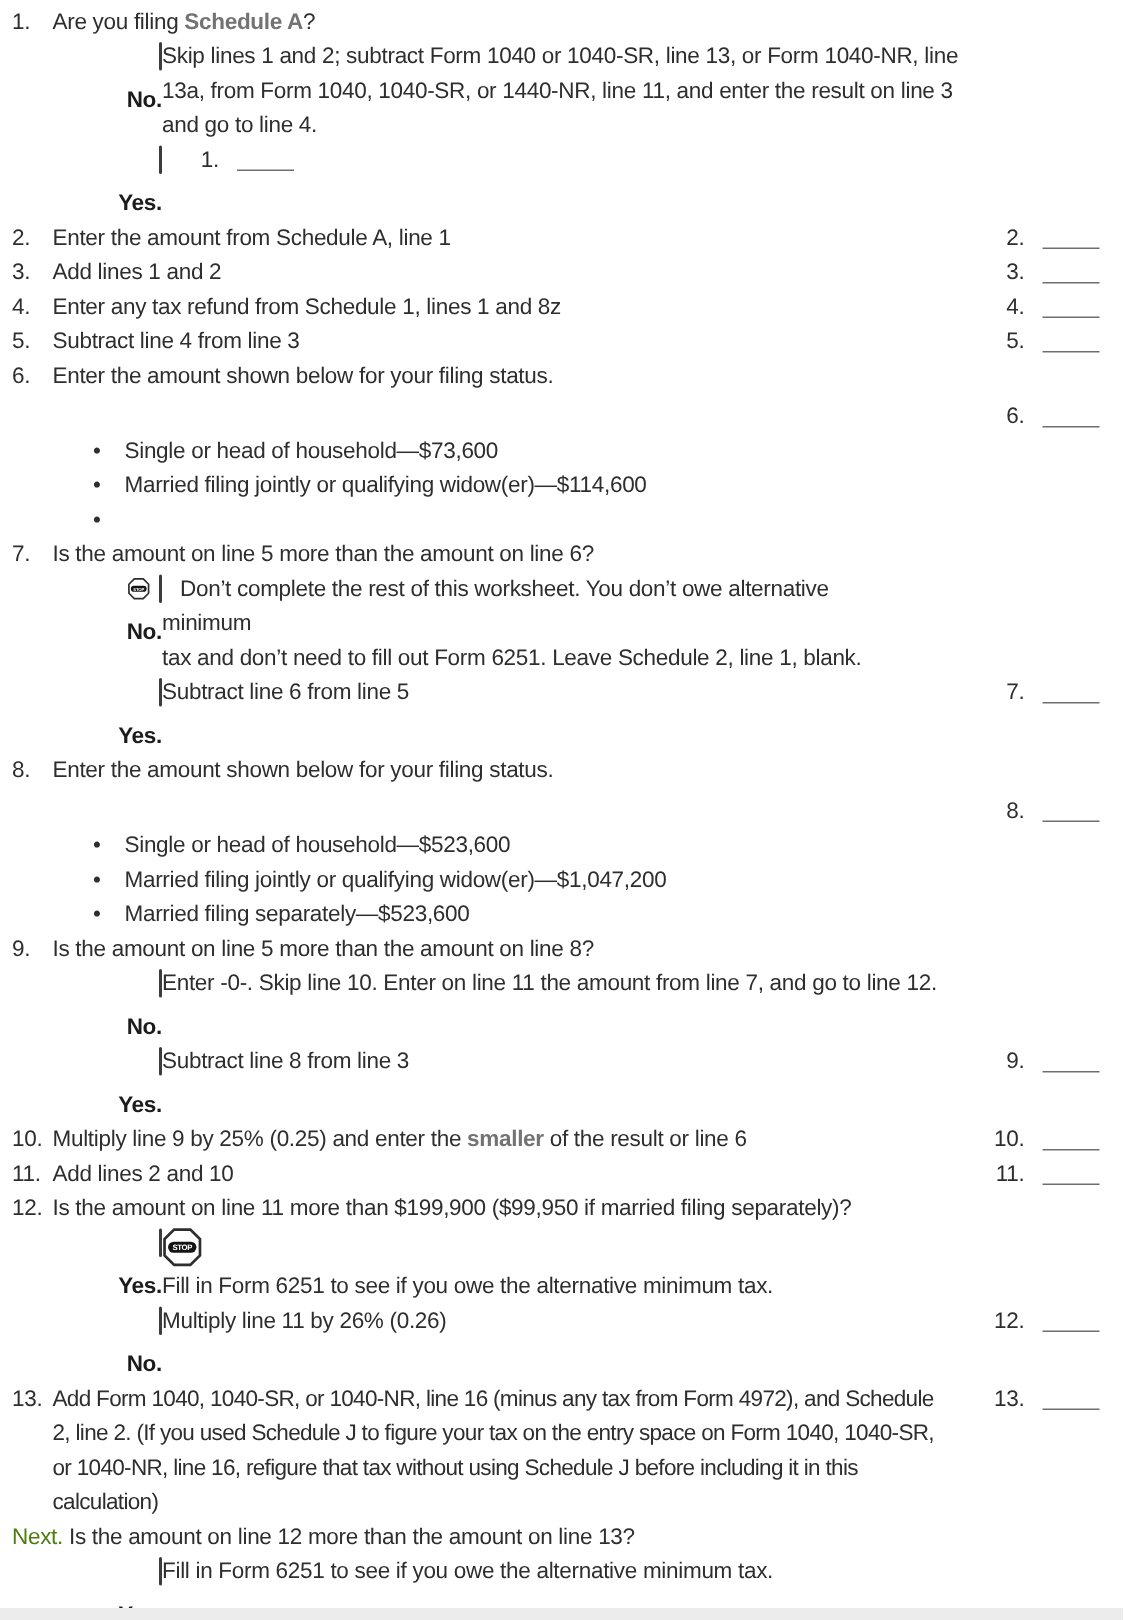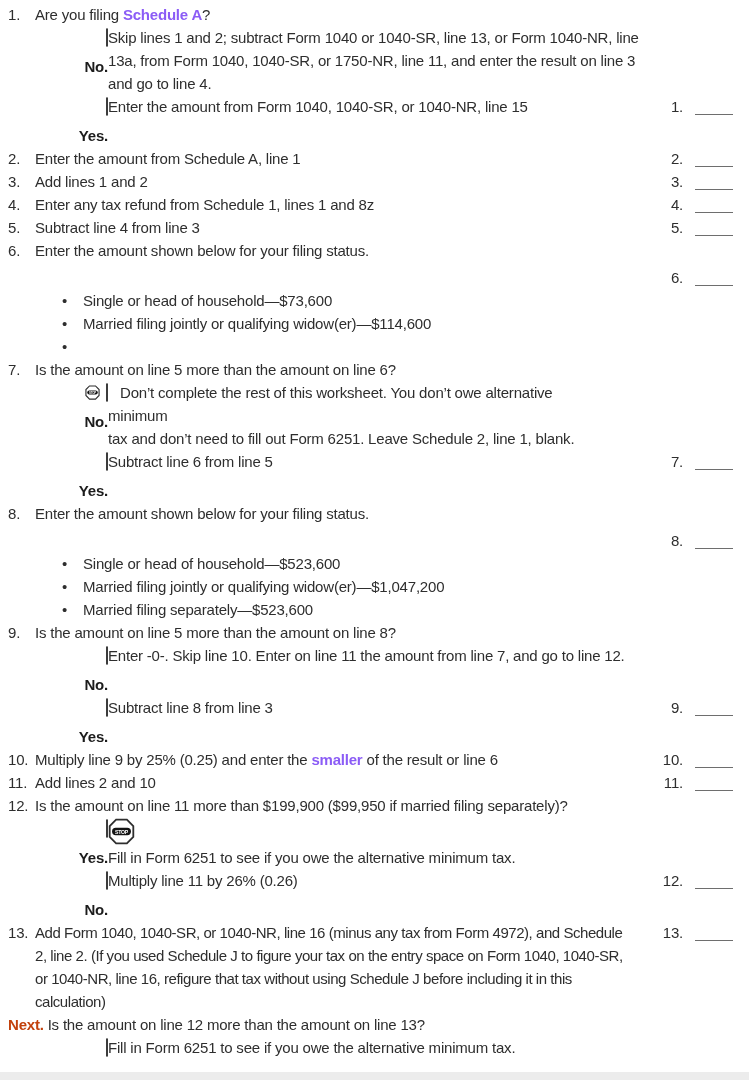--- a/index.html
+++ b/index.html
@@ -2,72 +2,71 @@
 <html><head>
 <meta charset="utf-8">
 <style>
   html,body{margin:0;padding:0;background:#fff;}
   .page{
     position:relative;width:749px;height:1080px;box-sizing:border-box;
     padding:3px 16px 0 8px;background:#fff;overflow:hidden;
     font-family:"Liberation Sans","DejaVu Sans",sans-serif;
     font-size:15px;line-height:23px;color:#2e2e2e;letter-spacing:-0.2px;
   }
-  b,.bold{font-weight:700;color:#8b5cf6;}
+  b,.bold{font-weight:700;color:#737373;}
   .row{display:flex;align-items:flex-start;}
   .ncol{flex:none;width:22px;}
   .qcol{flex:1;min-width:0;margin-left:5px;}
   .anscol{flex:none;width:88px;text-align:right;white-space:nowrap;}
   .ansnum{display:inline-block;}
   .blank{display:inline-block;width:38px;height:14px;border-bottom:1.6px solid #6e6e6e;margin-left:12px;vertical-align:-3px;}
   .ansrow{display:flex;justify-content:flex-end;margin-top:4px;}
   .choice{display:flex;align-items:flex-start;padding-left:27px;}
   .ccol{flex:none;width:73px;min-height:46px;text-align:right;}
   .cbox{width:13px;height:13px;border:1.6px solid #3c3c3c;margin-top:4px;background:#fff;border-radius:1px;}
   .clabel{display:block;font-weight:700;color:#1c1c1c;margin-top:6px;}
   .ctext{flex:1;min-width:0;}
   .line{white-space:nowrap;}
   .tight{letter-spacing:-0.45px;}
   .bullets{padding-left:54px;}
   .bullet{display:flex;}
   .bdot{flex:none;width:21px;}
   .hang{display:flex;align-items:center;gap:20px;margin-left:-23px;}
   .hang .line{flex:none;}
   .bigstop-row{height:27px;display:flex;align-items:center;margin:1px 0;}
-  .nextlbl{font-weight:700;color:#c2410c;}
+  .nextlbl{font-weight:400;color:#4d7c0f;}
   .bottom-strip{position:absolute;left:0;bottom:0;width:100%;height:8px;background:#ececec;}
   svg.stop{display:block;}
 </style>
 </head>
 <body>
 
 <div class="page">
 
   <div class="item">
     <div class="row">
       <span class="ncol">1.</span>
       <div class="qcol"><span>Are you filing </span><b>Schedule A</b><span>?</span></div>
     </div>
     <div class="choice">
       <div class="ccol">
         <span class="cbox"></span>
         <span class="clabel">No.</span>
       </div>
       <div class="ctext">
         <div class="line">Skip lines 1 and 2; subtract Form 1040 or 1040-SR, line 13, or Form 1040-NR, line</div>
-        <div class="line">13a, from Form 1040, 1040-SR, or 1750-NR, line 11, and enter the result on line 3</div>
+        <div class="line">13a, from Form 1040, 1040-SR, or 1440-NR, line 11, and enter the result on line 3</div>
         <div class="line">and go to line 4.</div>
       </div>
     </div>
     <div class="choice">
       <div class="ccol">
         <span class="cbox"></span>
         <span class="clabel">Yes.</span>
       </div>
-      <div class="ctext">Enter the amount from Form 1040, 1040-SR, or 1040-NR, line 15</div>
       <div class="anscol"><span class="ansnum">1.</span><span class="blank"></span></div>
     </div>
   </div>
 
   <div class="row">
     <span class="ncol">2.</span>
     <div class="qcol">Enter the amount from Schedule A, line 1</div>
     <div class="anscol"><span class="ansnum">2.</span><span class="blank"></span></div>
   </div>
   <div class="row">

